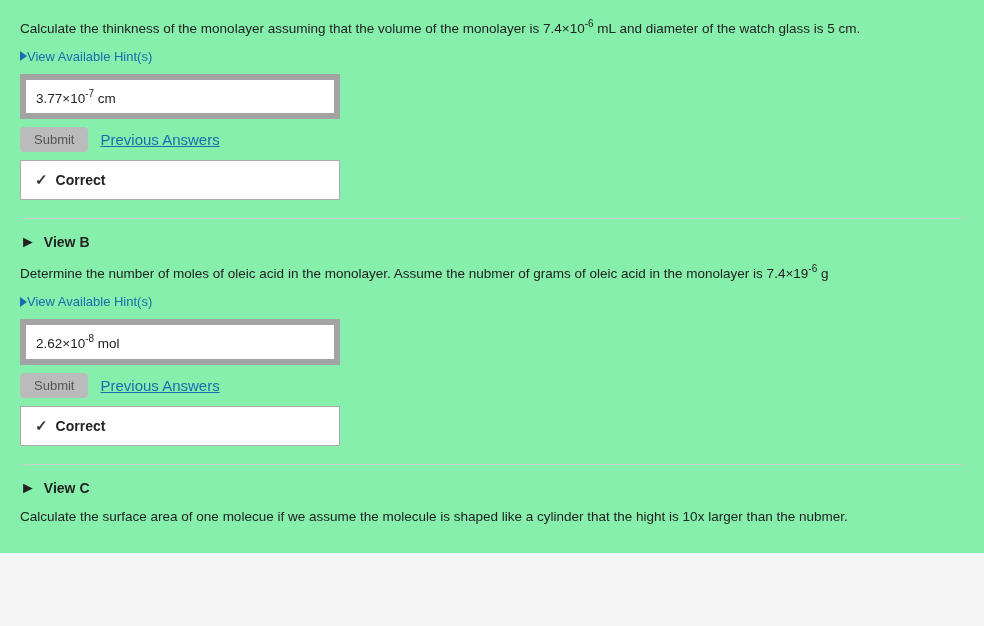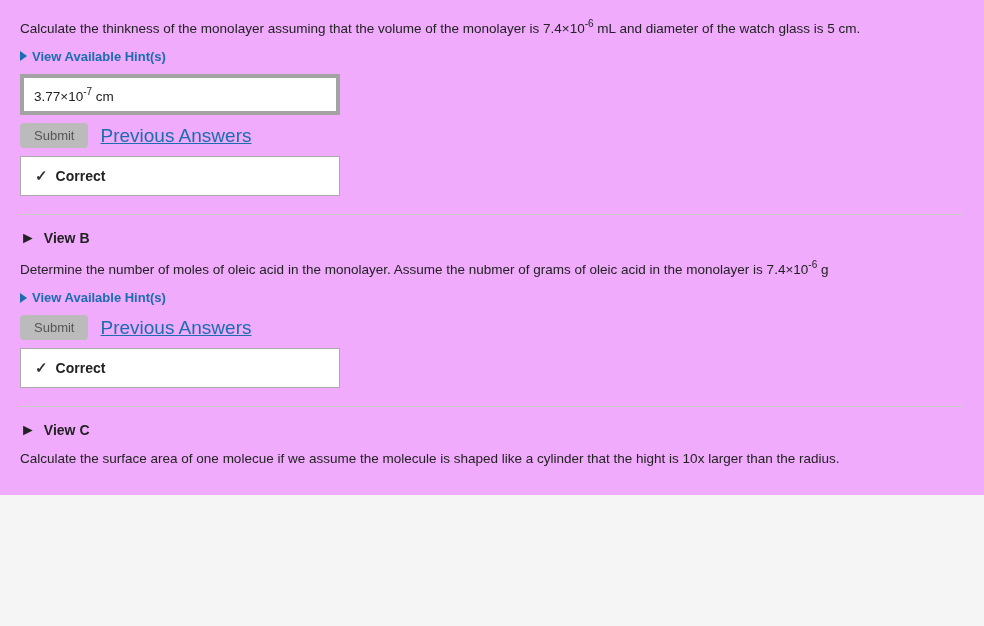--- a/index.html
+++ b/index.html
@@ -9,50 +9,49 @@
     }
     body {
       background-color: #f5f5f5;
       font-family: Arial, sans-serif;
       font-size: 14px;
       color: #222;
       width: 984px;
       min-height: 626px;
     }
     .page-container {
-      background: #f0abfc;
+      background: #86efac;
       padding: 16px 20px;
       max-width: 984px;
     }
     .problem-text {
       font-size: 13.5px;
       color: #222;
       margin-bottom: 10px;
       line-height: 1.5;
     }
     .hint-toggle {
       color: #1a6db0;
       font-size: 13px;
-      font-weight: bold;
+      font-weight: normal;
       cursor: pointer;
       margin-bottom: 10px;
       display: flex;
       align-items: center;
-      gap: 5px;
     }
     .hint-toggle .arrow {
       display: inline-block;
       width: 0;
       height: 0;
       border-top: 5px solid transparent;
       border-bottom: 5px solid transparent;
       border-left: 7px solid #1a6db0;
     }
     .answer-input-box {
-      border: 4px solid #a3a3a3;
+      border: 6px solid #a3a3a3;
       background: #fff;
       padding: 8px 10px;
       font-size: 13.5px;
       width: 320px;
       margin-bottom: 8px;
       color: #222;
     }
     .submit-row {
       display: flex;
       align-items: center;
@@ -63,21 +62,21 @@
       background: #bbb;
       border: none;
       padding: 5px 14px;
       font-size: 13px;
       color: #555;
       cursor: pointer;
       border-radius: 4px;
     }
     .prev-answers-link {
       color: #1a6db0;
-      font-size: 19px;
+      font-size: 15px;
       text-decoration: underline;
       cursor: pointer;
     }
     .correct-box {
       border: 1px solid #aaa;
       background: #fff;
       padding: 10px 14px;
       width: 320px;
       font-size: 14px;
       font-weight: bold;
@@ -146,28 +145,31 @@
 
   <hr class="part-divider">
 
   <div class="section">
     <div class="part-header">
       <span style="font-size:16px; margin-right:2px;">►</span>
       <span>View B</span>
     </div>
 
     <div class="problem-text">
-      <span>Determine the number of moles of oleic acid in the monolayer. Assume the nubmer of grams of oleic acid in the monolayer is  7.4×10</span><sup>-6</sup><span> g</span>
+      <span>Determine the number of moles of oleic acid in the monolayer. Assume the nubmer of grams of oleic acid in the monolayer is  7.4×19</span><sup>-6</sup><span> g</span>
     </div>
 
     <div class="hint-toggle" style="margin-top:10px;">
       <span class="arrow"></span>
       <span>View Available Hint(s)</span>
     </div>
 
+    <div class="answer-input-box">
+      <span>2.62×10</span><sup>-8</sup><span> mol</span>
+    </div>
 
     <div class="submit-row">
       <button class="submit-btn">Submit</button>
       <a class="prev-answers-link">Previous Answers</a>
     </div>
 
     <div class="correct-box">
       <span class="check-icon">✓</span>
       <span>Correct</span>
     </div>
@@ -175,17 +177,17 @@
 
   <hr class="part-divider">
 
   <div class="section">
     <div class="part-header">
       <span style="font-size:16px; margin-right:2px;">►</span>
       <span>View C</span>
     </div>
 
     <div class="problem-text">
-      <span>Calculate the surface area of one molecue if we assume the molecule is shaped like a cylinder that the hight is 10x larger than the radius.</span>
+      <span>Calculate the surface area of one molecue if we assume the molecule is shaped like a cylinder that the hight is 10x larger than the nubmer.</span>
     </div>
   </div>
 
 </div>
 
 </body></html>

